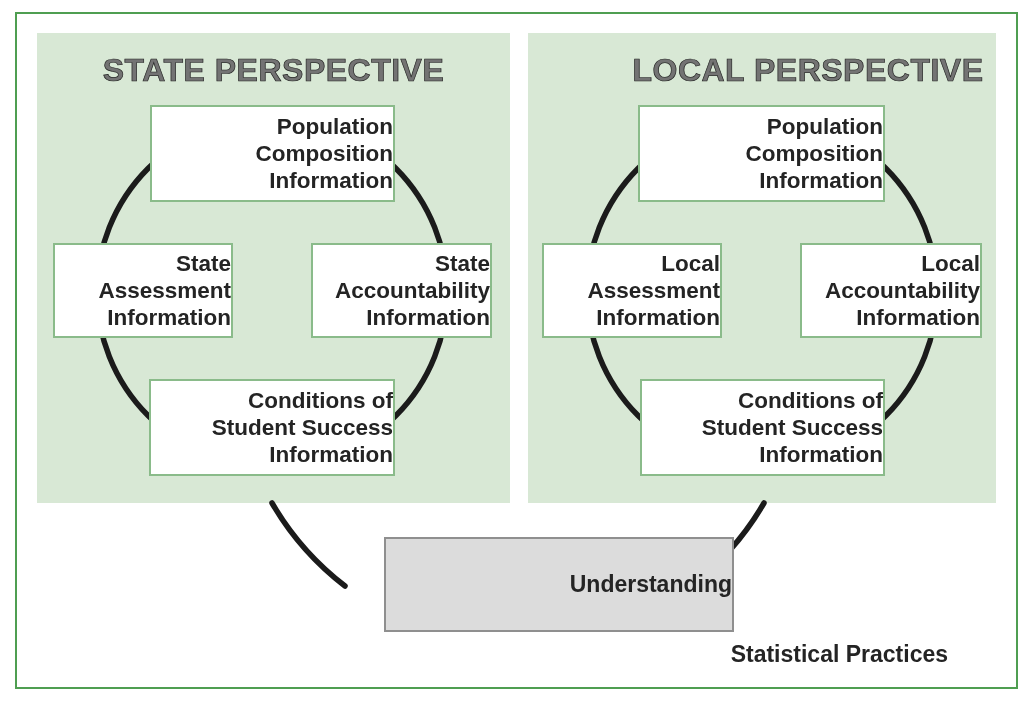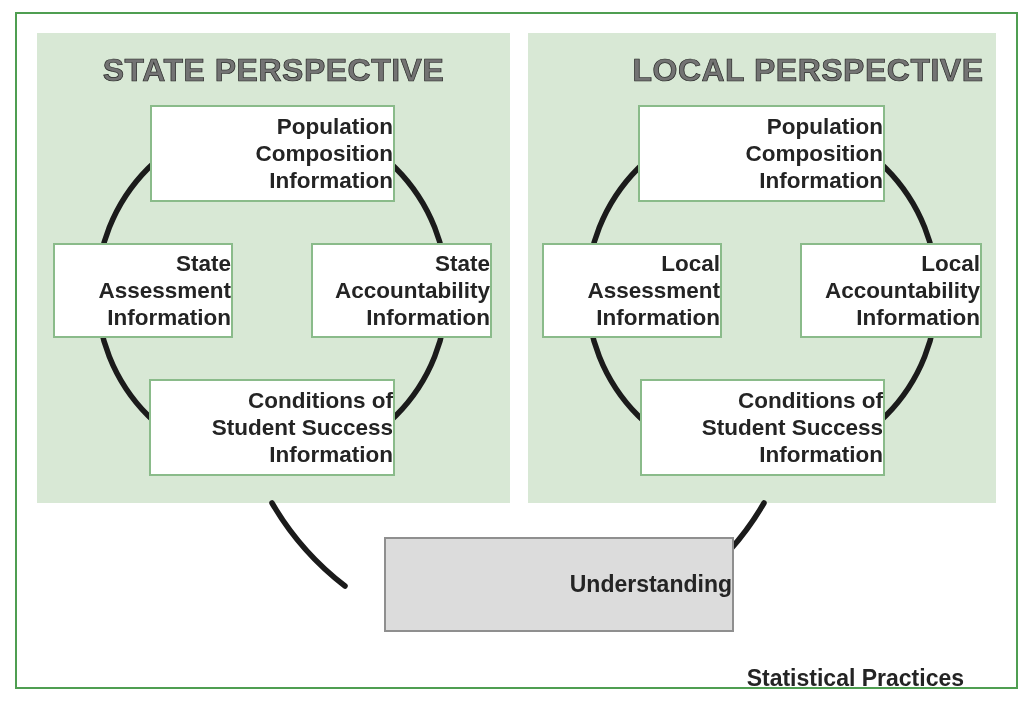--- a/index.html
+++ b/index.html
@@ -83,21 +83,21 @@
     position: absolute;
     z-index: 3;
     top: 640px;
     font-size: 23px;
     font-weight: bold;
     color: #242424;
     line-height: 28px;
     white-space: nowrap;
   }
   .footer-label.left  { left: 57px; }
-  .footer-label.right { right: 60px; margin-top: 24px; }
+  .footer-label.right { right: 76px; }
 </style>
 </head>
 <body>
 
 <div class="stage">
   <div class="frame"></div>
 
   <div class="panel left"></div>
   <div class="panel right"></div>
 

